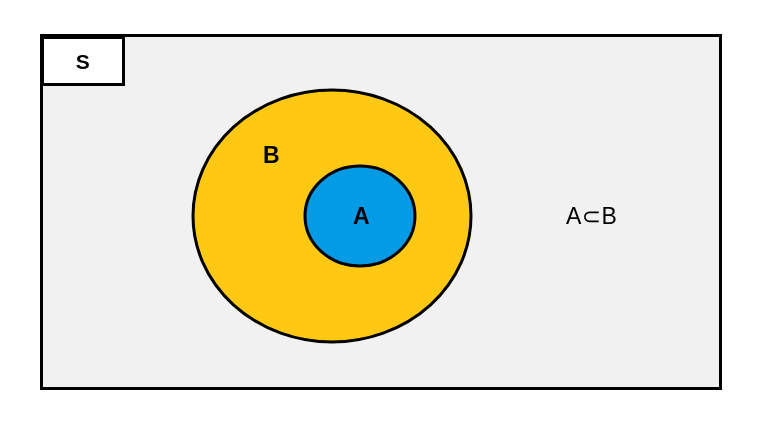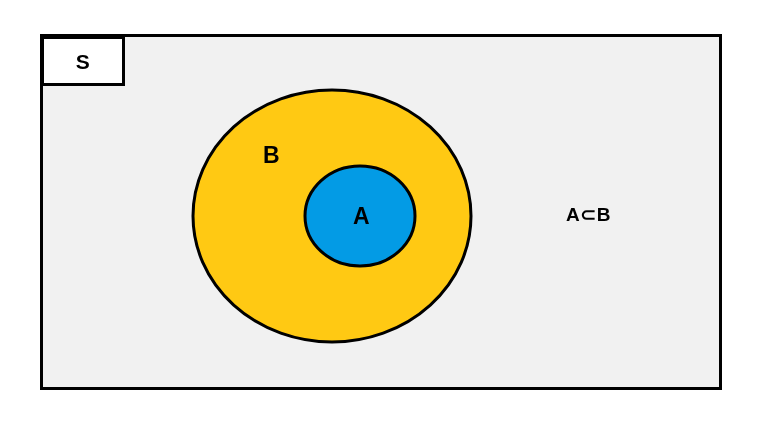--- a/index.html
+++ b/index.html
@@ -89,22 +89,22 @@
     left: 353px;
     top: 205px;
     font-size: 23px;
   }
 
   
   .relation-expression {
     position: absolute;
     left: 566px;
     top: 205px;
-    font-size: 19px;
-    font-weight: bold;
+    font-size: 23px;
+    font-weight: normal;
     color: #000000;
     line-height: 1;
     letter-spacing: 0.5px;
     z-index: 4;
     white-space: nowrap;
   }
 </style>
 </head>
 <body style="background: rgb(255, 255, 255);">
 

